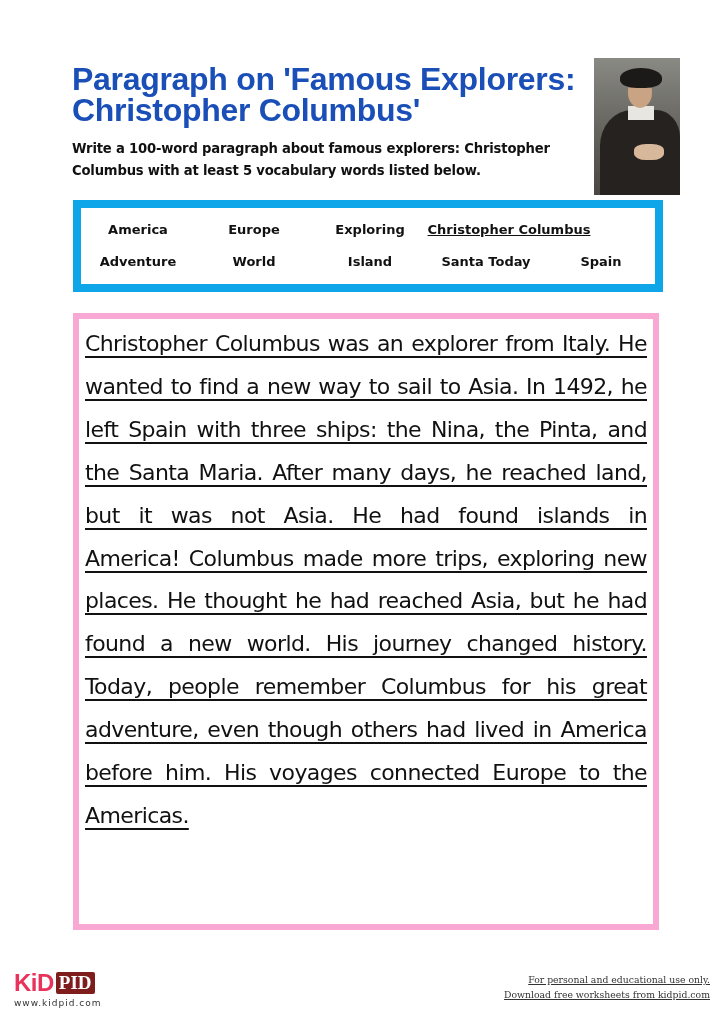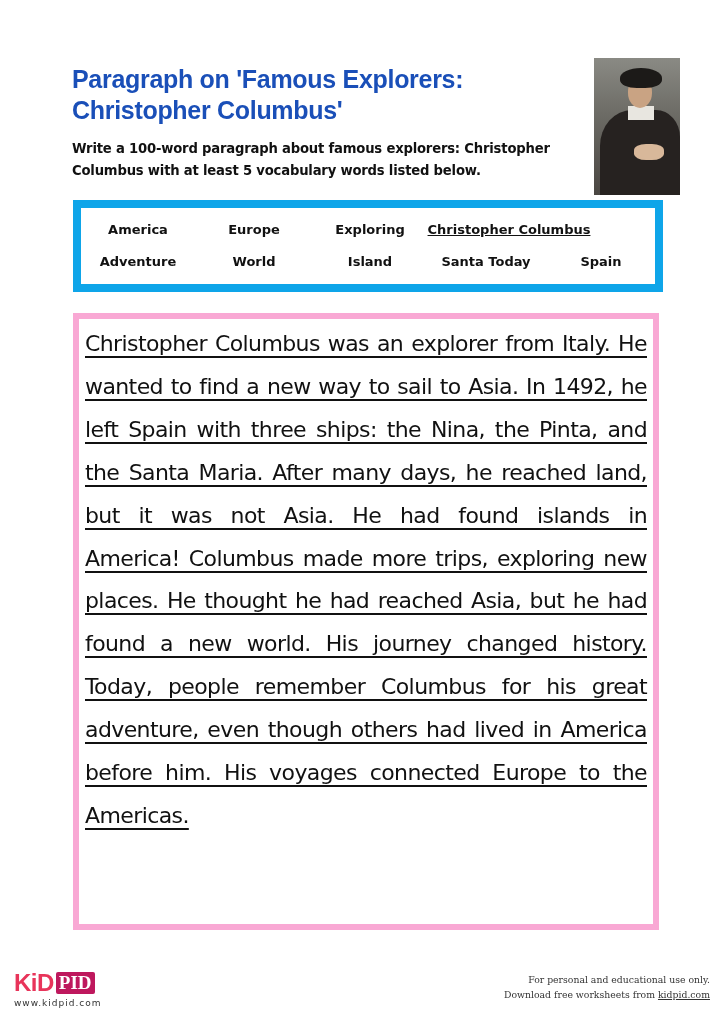--- a/index.html
+++ b/index.html
@@ -3,21 +3,21 @@
   <meta charset="utf-8">
   <style>
     html, body { margin: 0; padding: 0; }
     body {
       width: 724px; height: 1024px; background: #ffffff; position: relative;
       overflow: hidden; font-family: "DejaVu Sans", sans-serif; color: #111;
     }
     .title {
       position: absolute; left: 72px; top: 64px; width: 520px;
       font-family: "Liberation Sans", sans-serif; font-weight: 700;
-      font-size: 25px; line-height: 31px; color: #1a4fb8; letter-spacing: -0.3px;
+      font-size: 32px; line-height: 31px; color: #1a4fb8; letter-spacing: -0.3px;
     }
     .instructions {
       position: absolute; left: 72px; top: 138px; width: 530px;
       font-family: "DejaVu Sans", sans-serif; font-weight: 700;
       font-size: 13.2px; line-height: 22px; color: #111; letter-spacing: -0.2px;
     }
     .portrait {
       position: absolute; left: 594px; top: 58px; width: 86px; height: 137px;
       background: linear-gradient(180deg, #8a8a84 0%, #6d6c66 40%, #4a4642 100%);
       overflow: hidden;
@@ -64,32 +64,32 @@
     }
     .logo {
       position: absolute; left: 14px; top: 970px; height: 26px;
       display: flex; align-items: center;
     }
     .logo-kid {
       font-family: "Liberation Sans", sans-serif; font-weight: 700;
       font-size: 24px; color: #e8345a; letter-spacing: -0.5px; line-height: 26px;
     }
     .logo-pid {
-      margin-left: 2px; background: #be185d; color: #fff;
+      margin-left: 2px; background: #7f1d1d; color: #fff;
       font-family: "Liberation Serif", serif; font-weight: 700;
       font-size: 19px; line-height: 22px; padding: 0 3px; border-radius: 2px;
     }
     .logo-url {
       position: absolute; left: 14px; top: 998px;
       font-family: "DejaVu Sans", sans-serif; font-size: 9px; color: #333;
       letter-spacing: 1px;
     }
     .footer-note {
       position: absolute; right: 14px; top: 972px; text-align: right;
-      font-family: "DejaVu Serif", serif; font-size: 9.3px; line-height: 15px; color: #333;
+      font-family: "DejaVu Serif", serif; font-size: 9.3px; line-height: 15px; color: #333; text-decoration: underline;
     }
     .footer-note .link { text-decoration: underline; }
   </style>
 </head>
 <body>
 
 <div class="title">
   <div>Paragraph on 'Famous Explorers:</div>
   <div>Christopher Columbus'</div>
 </div>

